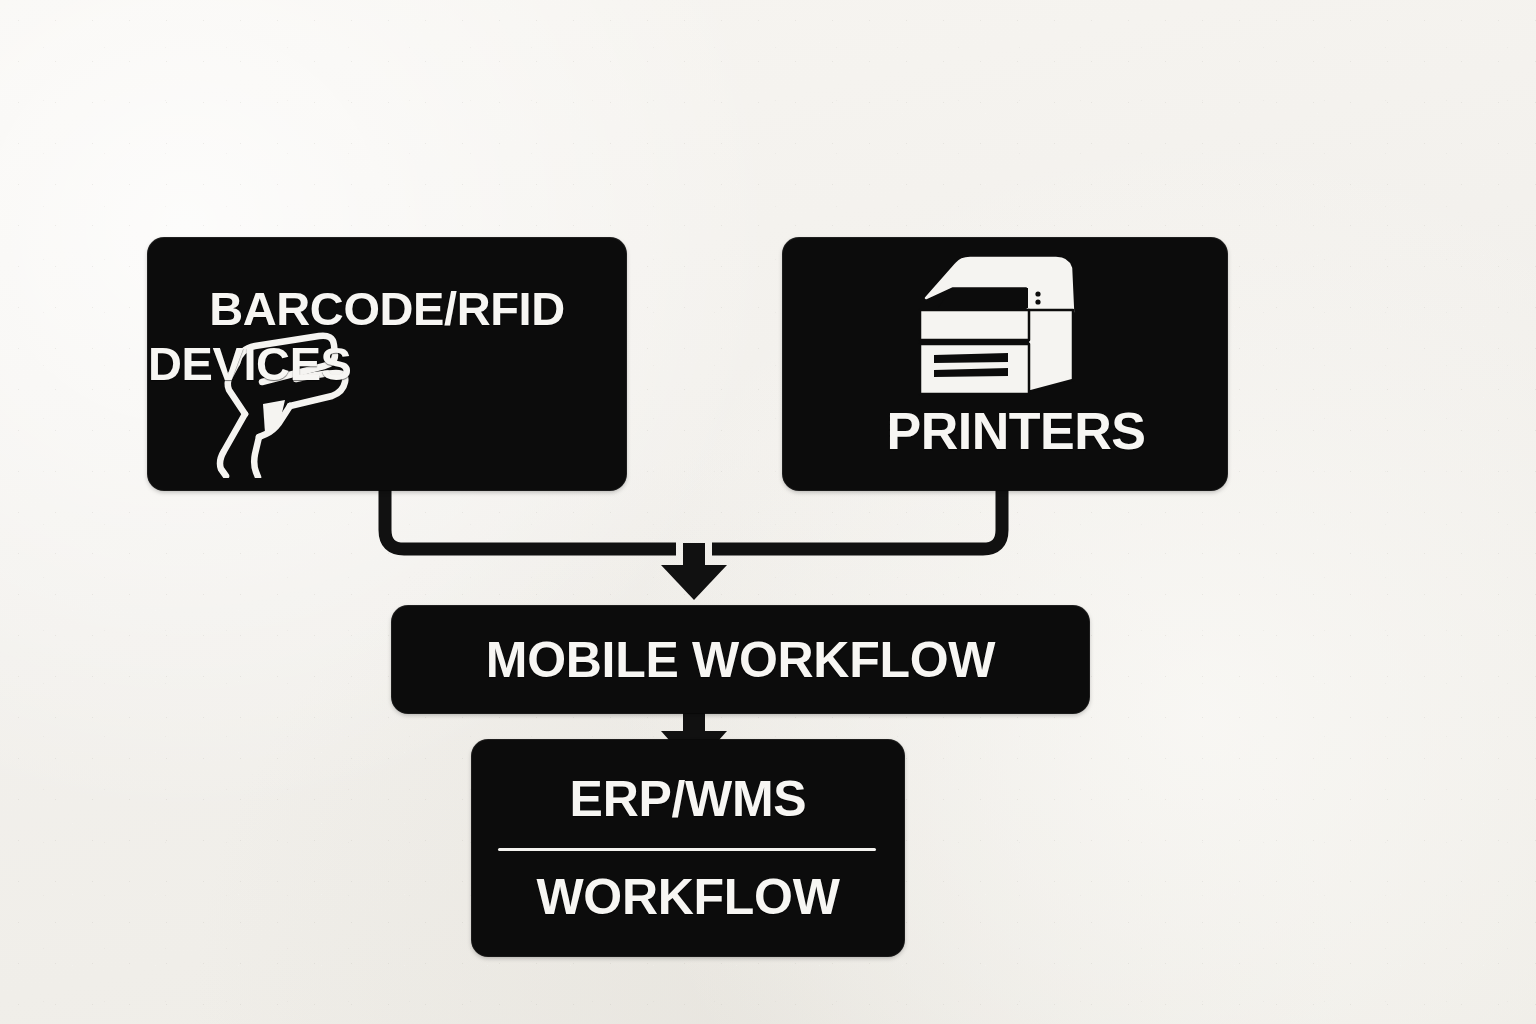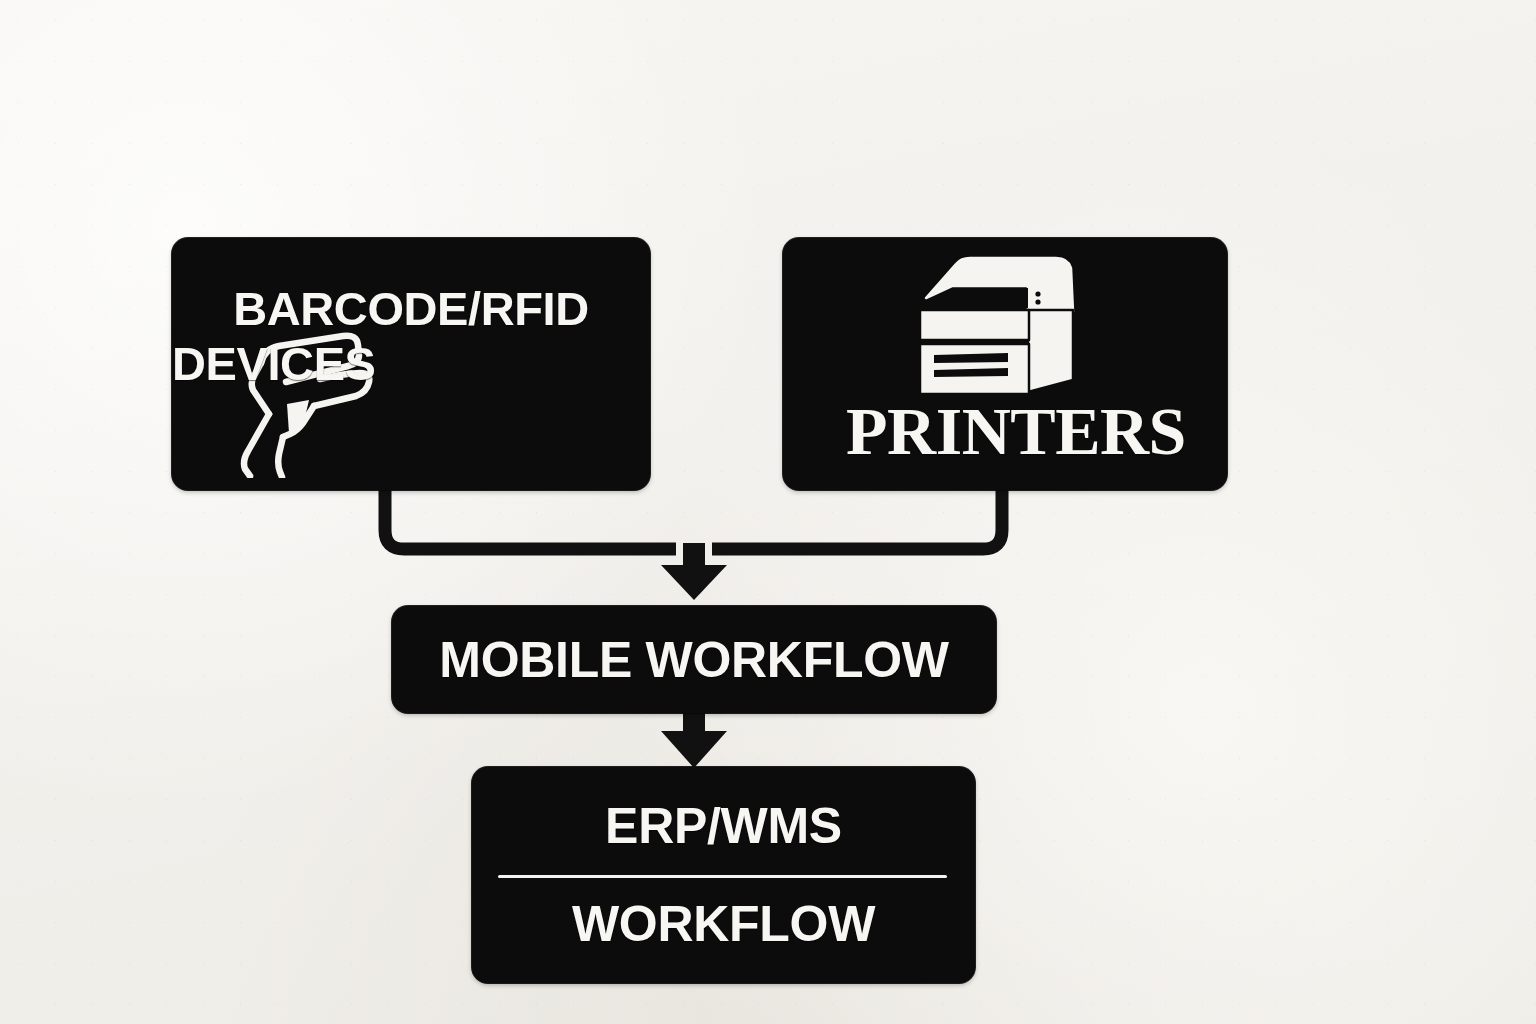--- a/index.html
+++ b/index.html
@@ -78,21 +78,20 @@
     white-space: nowrap;
     text-shadow: 0 1px 1px rgba(0,0,0,0.55);
   }
 
   
   #node-barcode {
     left: 148px;
     top: 238px;
     width: 478px;
     height: 252px;
-    margin-left: 24px;
   }
   #node-barcode .node-label {
     position: absolute;
     left: 0;
     right: 0;
     font-size: 47px;
     line-height: 56px;
     letter-spacing: -0.4px;
   }
   #barcode-line1 { top: 43px; }
@@ -118,49 +117,48 @@
     left: 125px;
     top: 14px;
     width: 172px;
     height: 152px;
   }
   #node-printers .node-label {
     position: absolute;
     left: 0;
     right: 0;
     top: 163px;
-    font-size: 68px;
+    font-size: 52px;
     line-height: 60px;
     letter-spacing: -0.5px;
     padding-left: 22px;
-    font-family: Liberation Serif, serif;
   }
 
   
   #node-mobile {
     left: 392px;
     top: 606px;
-    width: 604px;
+    width: 697px;
     height: 107px;
   }
   #node-mobile .node-label {
     position: absolute;
     left: 0;
     right: 0;
     top: 24px;
     font-size: 50px;
     line-height: 60px;
     letter-spacing: -0.3px;
   }
 
   
   #node-erp {
     left: 472px;
-    top: 767px;
-    width: 503px;
+    top: 740px;
+    width: 432px;
     height: 216px;
   }
   #node-erp .node-label {
     position: absolute;
     left: 0;
     right: 0;
     font-size: 50px;
     line-height: 58px;
     letter-spacing: -0.3px;
   }

